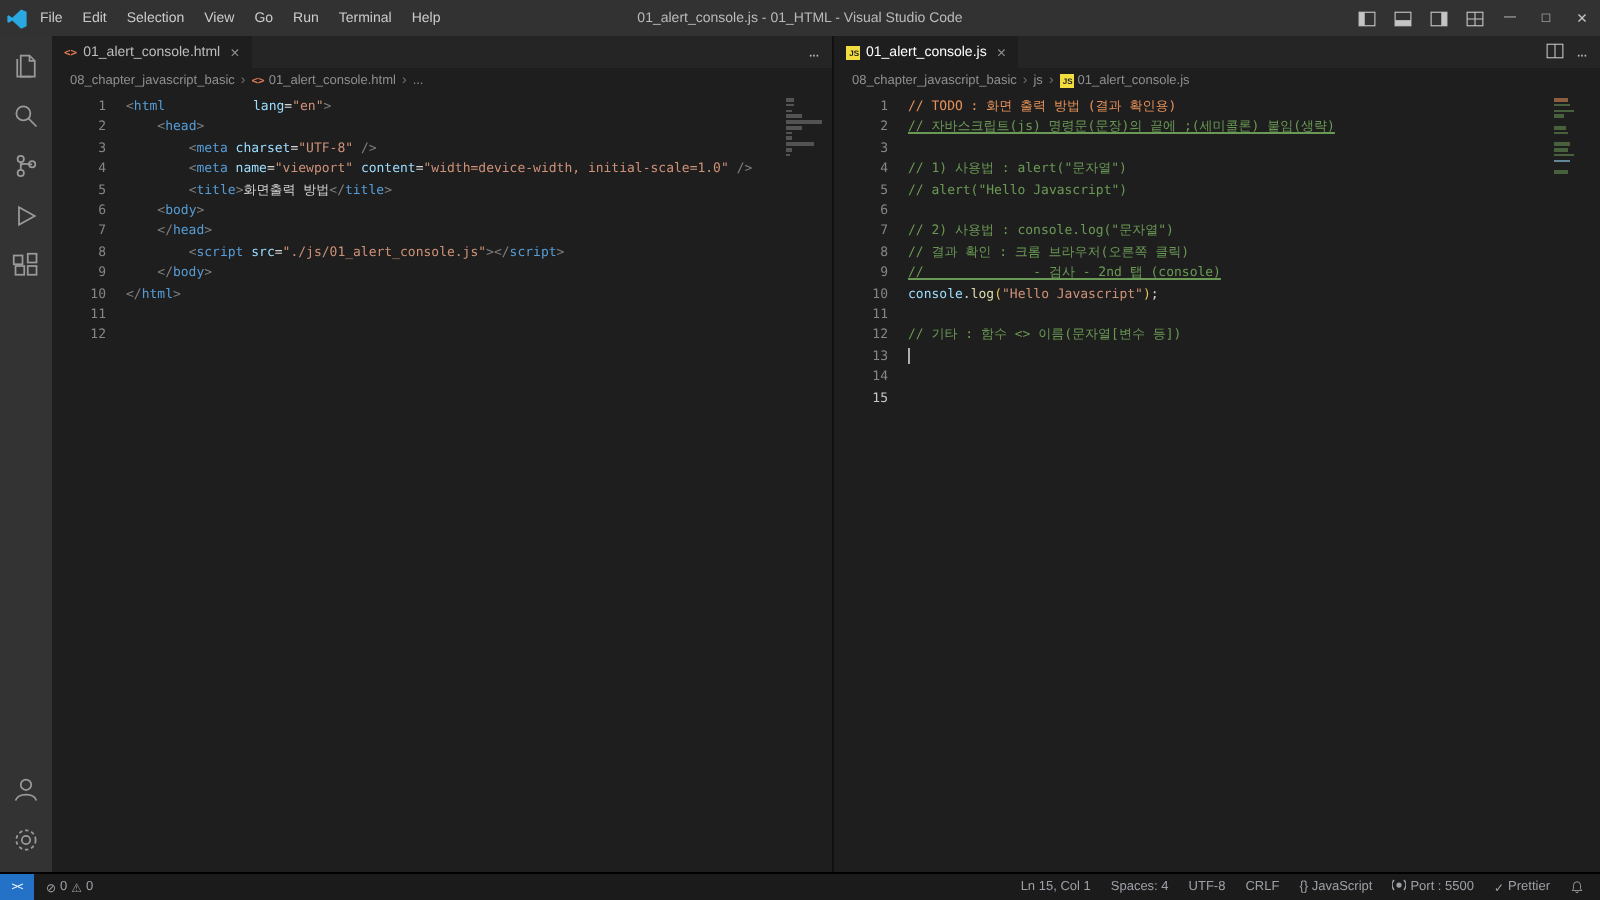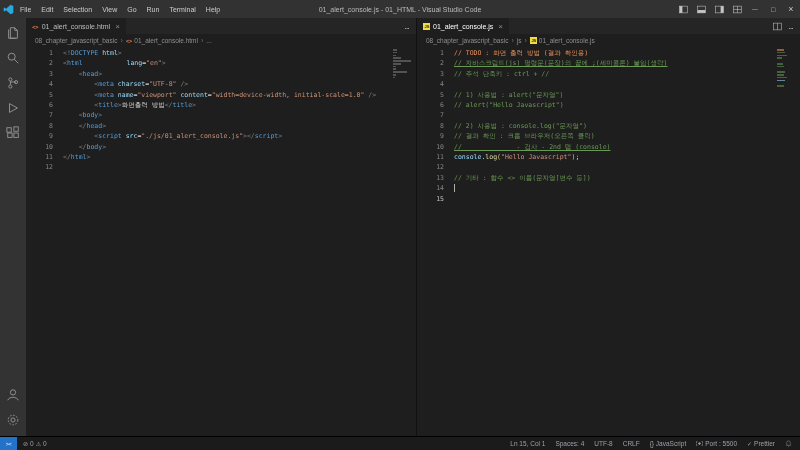--- a/index.html
+++ b/index.html
@@ -227,21 +227,20 @@
               <div>5</div>
               <div>6</div>
               <div>7</div>
               <div>8</div>
               <div>9</div>
               <div>10</div>
               <div>11</div>
               <div>12</div>
             </div>
           <div class="code">
-              <div class="cl"><span style="color: rgb(128, 128, 128);">&lt;!</span><span style="color: rgb(86, 156, 214);">DOCTYPE</span><span style="color: rgb(156, 220, 254);"> html</span><span style="color: rgb(128, 128, 128);">&gt;</span></div>
               <div class="cl"><span style="color: rgb(128, 128, 128);">&lt;</span><span style="color: rgb(86, 156, 214);">html</span><span style="color: rgb(156, 220, 254); margin-left: 40px;"> lang</span><span style="color: rgb(212, 212, 212);">=</span><span style="color: rgb(206, 145, 120);">"en"</span><span style="color: rgb(128, 128, 128);">&gt;</span></div>
               <div class="cl"><span style="color: rgb(212, 212, 212);">    </span><span style="color: rgb(128, 128, 128);">&lt;</span><span style="color: rgb(86, 156, 214);">head</span><span style="color: rgb(128, 128, 128);">&gt;</span></div>
               <div class="cl"><span style="color: rgb(212, 212, 212);">        </span><span style="color: rgb(128, 128, 128);">&lt;</span><span style="color: rgb(86, 156, 214);">meta</span><span style="color: rgb(156, 220, 254);"> charset</span><span style="color: rgb(212, 212, 212);">=</span><span style="color: rgb(206, 145, 120);">"UTF-8"</span><span style="color: rgb(212, 212, 212);"> </span><span style="color: rgb(128, 128, 128);">/&gt;</span></div>
               <div class="cl"><span style="color: rgb(212, 212, 212);">        </span><span style="color: rgb(128, 128, 128);">&lt;</span><span style="color: rgb(86, 156, 214);">meta</span><span style="color: rgb(156, 220, 254);"> name</span><span style="color: rgb(212, 212, 212);">=</span><span style="color: rgb(206, 145, 120);">"viewport"</span><span style="color: rgb(156, 220, 254);"> content</span><span style="color: rgb(212, 212, 212);">=</span><span style="color: rgb(206, 145, 120);">"width=device-width, initial-scale=1.0"</span><span style="color: rgb(212, 212, 212);"> </span><span style="color: rgb(128, 128, 128);">/&gt;</span></div>
               <div class="cl"><span style="color: rgb(212, 212, 212);">        </span><span style="color: rgb(128, 128, 128);">&lt;</span><span style="color: rgb(86, 156, 214);">title</span><span style="color: rgb(128, 128, 128);">&gt;</span><span style="color: rgb(212, 212, 212);">화면출력 방법</span><span style="color: rgb(128, 128, 128);">&lt;/</span><span style="color: rgb(86, 156, 214);">title</span><span style="color: rgb(128, 128, 128);">&gt;</span></div>
               <div class="cl"><span style="color: rgb(212, 212, 212);">    </span><span style="color: rgb(128, 128, 128);">&lt;</span><span style="color: rgb(86, 156, 214);">body</span><span style="color: rgb(128, 128, 128);">&gt;</span></div>
               <div class="cl"><span style="color: rgb(212, 212, 212);">    </span><span style="color: rgb(128, 128, 128);">&lt;/</span><span style="color: rgb(86, 156, 214);">head</span><span style="color: rgb(128, 128, 128);">&gt;</span></div>
               <div class="cl"><span style="color: rgb(212, 212, 212);">        </span><span style="color: rgb(128, 128, 128);">&lt;</span><span style="color: rgb(86, 156, 214);">script</span><span style="color: rgb(156, 220, 254);"> src</span><span style="color: rgb(212, 212, 212);">=</span><span style="color: rgb(206, 145, 120);">"./js/01_alert_console.js"</span><span style="color: rgb(128, 128, 128);">&gt;&lt;/</span><span style="color: rgb(86, 156, 214);">script</span><span style="color: rgb(128, 128, 128);">&gt;</span></div>
               <div class="cl"><span style="color: rgb(212, 212, 212);">    </span><span style="color: rgb(128, 128, 128);">&lt;/</span><span style="color: rgb(86, 156, 214);">body</span><span style="color: rgb(128, 128, 128);">&gt;</span></div>
               <div class="cl"><span style="color: rgb(128, 128, 128);">&lt;/</span><span style="color: rgb(86, 156, 214);">html</span><span style="color: rgb(128, 128, 128);">&gt;</span></div>
@@ -305,21 +304,20 @@
               <div>10</div>
               <div>11</div>
               <div>12</div>
               <div>13</div>
               <div>14</div>
               <div class="active-num">15</div>
             </div>
           <div class="code">
               <div class="cl"><span style="color: rgb(232, 146, 90);">// TODO : 화면 출력 방법 (결과 확인용)</span></div>
               <div class="cl"><span style="color: rgb(106, 153, 85); text-decoration: underline;">// 자바스크립트(js) 명령문(문장)의 끝에 ;(세미콜론) 붙임(생략)</span></div>
-              <div class="cl"><span style="color: rgb(106, 153, 85);">// 주석 단축키 : ctrl + //</span></div>
               <div class="cl"></div>
               <div class="cl"><span style="color: rgb(106, 153, 85);">// 1) 사용법 : alert("문자열")</span></div>
               <div class="cl"><span style="color: rgb(106, 153, 85);">// alert("Hello Javascript")</span></div>
               <div class="cl"></div>
               <div class="cl"><span style="color: rgb(106, 153, 85);">// 2) 사용법 : console.log("문자열")</span></div>
               <div class="cl"><span style="color: rgb(106, 153, 85);">// 결과 확인 : 크롬 브라우저(오른쪽 클릭)</span></div>
               <div class="cl"><span style="color: rgb(106, 153, 85); text-decoration: underline;">//              - 검사 - 2nd 탭 (console)</span></div>
               <div class="cl"><span style="color: rgb(156, 220, 254);">console</span><span style="color: rgb(212, 212, 212);">.</span><span style="color: rgb(220, 220, 170);">log</span><span style="color: rgb(226, 193, 92);">(</span><span style="color: rgb(206, 145, 120);">"Hello Javascript"</span><span style="color: rgb(226, 193, 92);">)</span><span style="color: rgb(212, 212, 212);">;</span></div>
               <div class="cl"></div>
               <div class="cl"><span style="color: rgb(106, 153, 85);">// 기타 : 함수 &lt;&gt; 이름(문자열[변수 등])</span></div>

